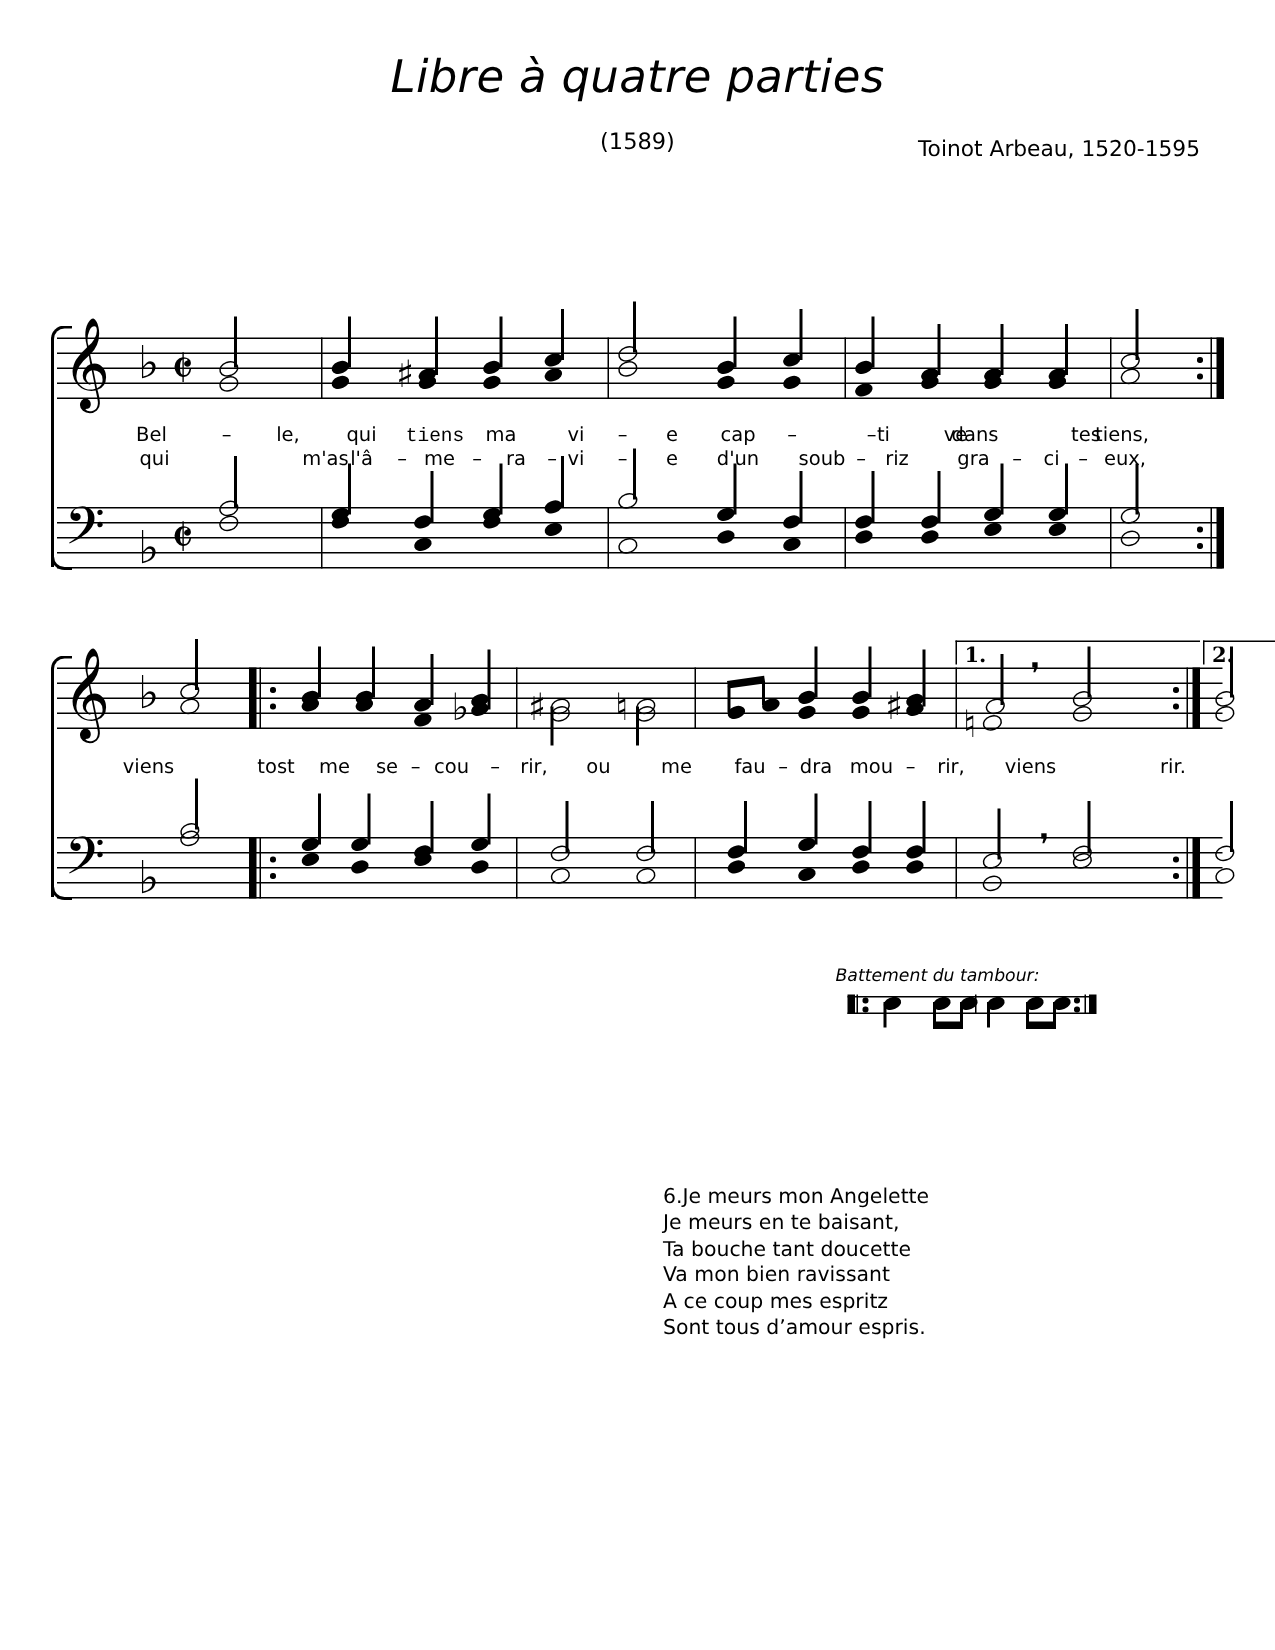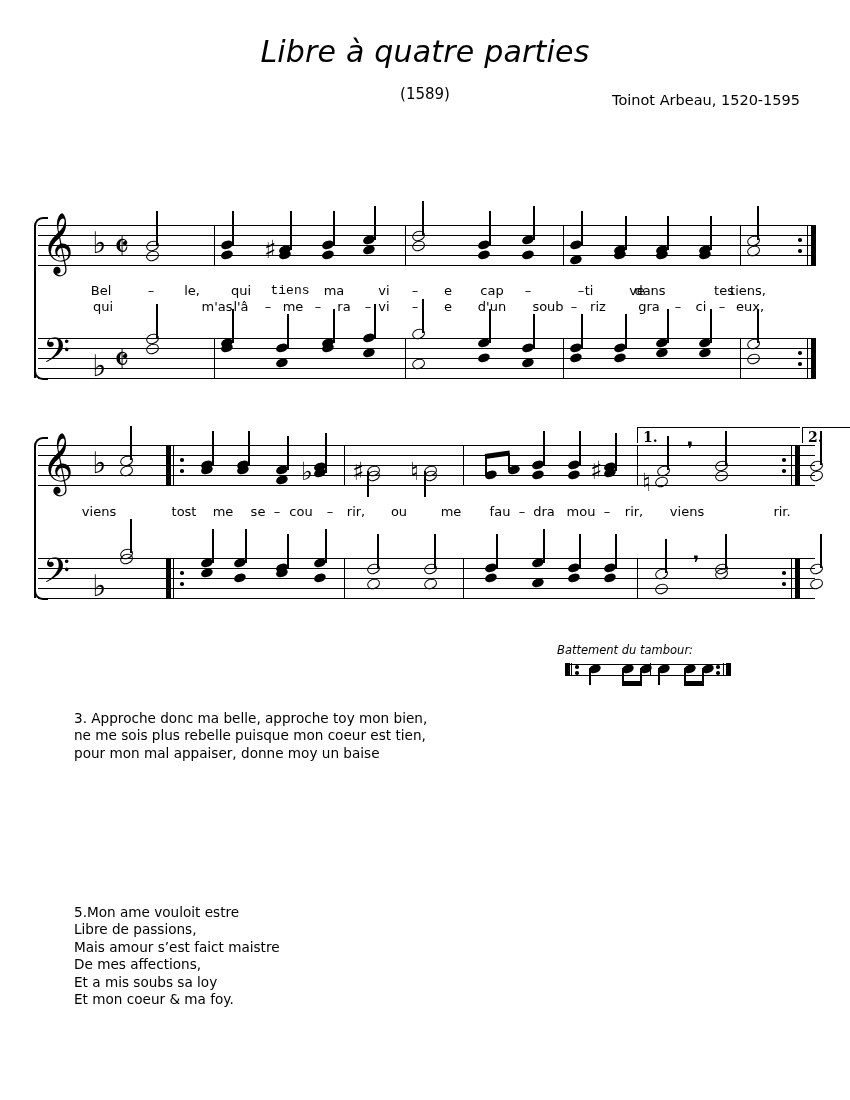--- a/index.html
+++ b/index.html
@@ -588,23 +588,20 @@
       <div class="barline" style="left:753px; top:0px; height:41px;"></div>
       <div class="thickbar" style="left:757px; top:0px; height:41px;"></div>
 
       <div class="nh hollow" style="left:772px; top:6px;"></div>
       <div class="nh hollow" style="left:772px; top:21px;"></div>
       <div class="stem" style="left:782px; top:-24px; height:34px;"></div>
 
     </div>
   </div>
 
-  <div class="verse" style="left:74px; top:710px; width:400px;">3. Approche donc ma belle, approche toy mon bien,
-ne me sois plus rebelle puisque mon coeur est tien,
-pour mon mal appaiser, donne moy un baise</div>
 
   <div class="drum-label" style="left:557px; top:643px;">Battement du tambour:</div>
   <div class="staff" style="left:565px; top:664px; width:165px; height:11px;">
     <div class="sline" style="top:0px;  width:165px;"></div>
     <div class="sline" style="top:11px; width:165px;"></div>
 
     <div class="thickbar" style="left:0px; top:-1px; height:13px;"></div>
     <div class="barline" style="left:6px; top:-1px; height:13px;"></div>
     <div class="rdot" style="left:10px; top:1px;"></div>
     <div class="rdot" style="left:10px; top:7px;"></div>
@@ -628,20 +625,20 @@
     <div class="nh" style="left:137px; top:1px;"></div>
     <div class="stem" style="left:137px; top:4px; height:17px;"></div>
     <div class="beam" style="left:119px; top:17px; width:20px;"></div>
 
     <div class="rdot" style="left:151px; top:1px;"></div>
     <div class="rdot" style="left:151px; top:7px;"></div>
     <div class="barline" style="left:158px; top:-1px; height:13px;"></div>
     <div class="thickbar" style="left:161px; top:-1px; height:13px;"></div>
   </div>
 
-  <div class="verse" style="left:74px; top:904px; width:330px;">5.Mon ame vouloit estre
-Libre de passions,
-Mais amour s’est faict maistre
-De mes affections,
-Et a mis soubs sa loy
-Et mon coeur &amp; ma foy.</div>
+  <div class="verse" style="left:442px; top:790px; width:330px;">6.Je meurs mon Angelette
+Je meurs en te baisant,
+Ta bouche tant doucette
+Va mon bien ravissant
+A ce coup mes espritz
+Sont tous d’amour espris.</div>
 
 </div>
 
 </body></html>

